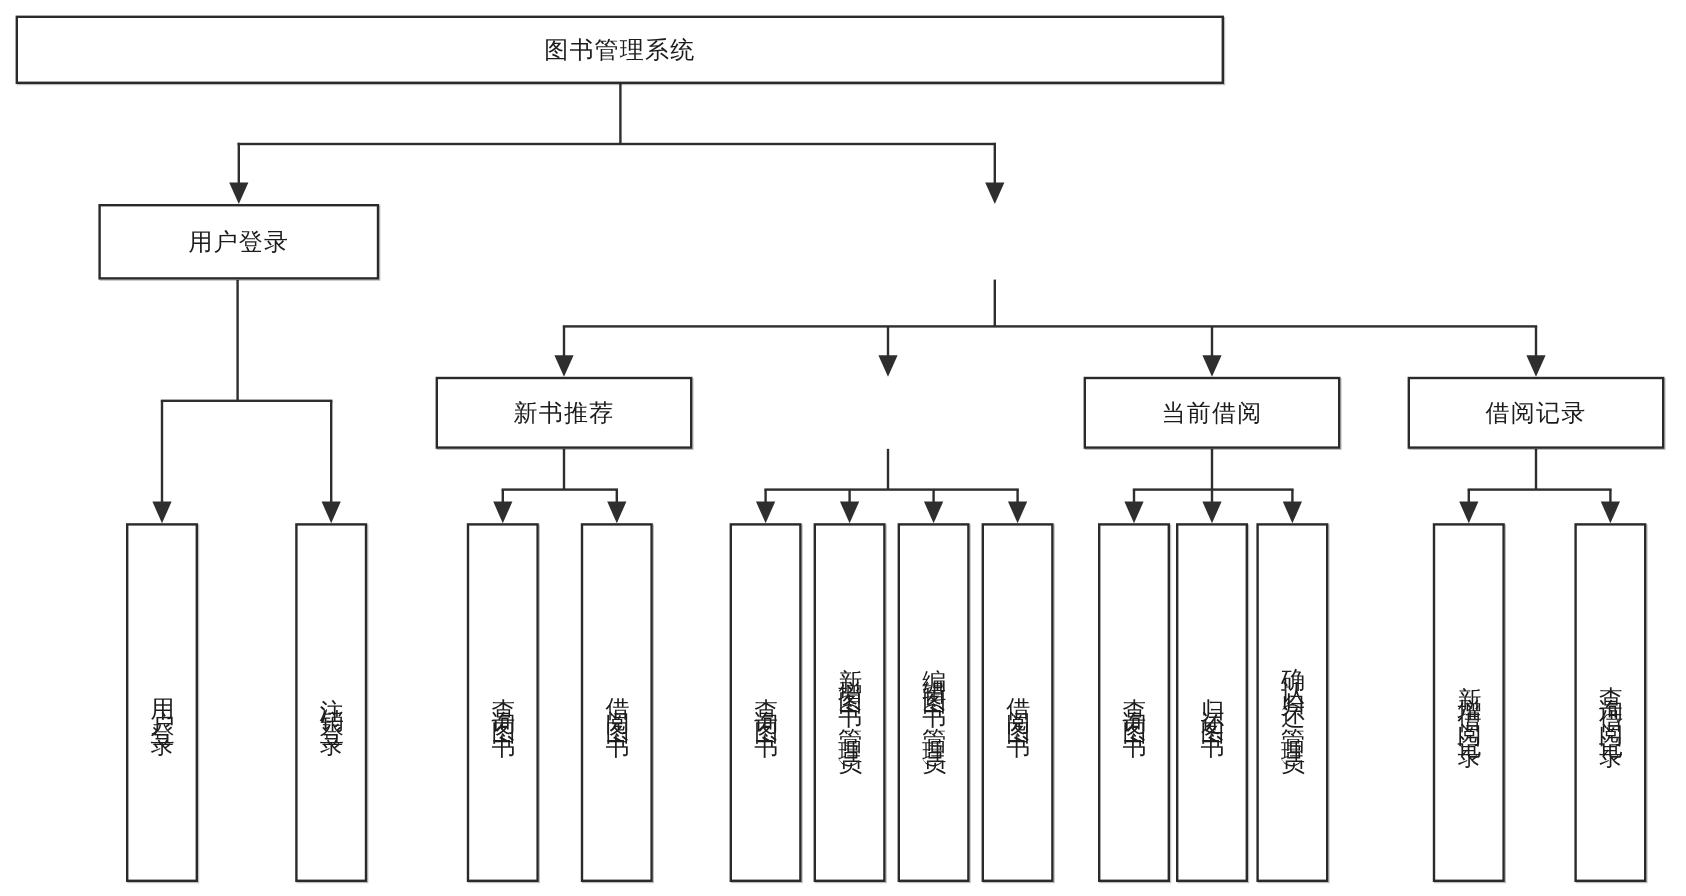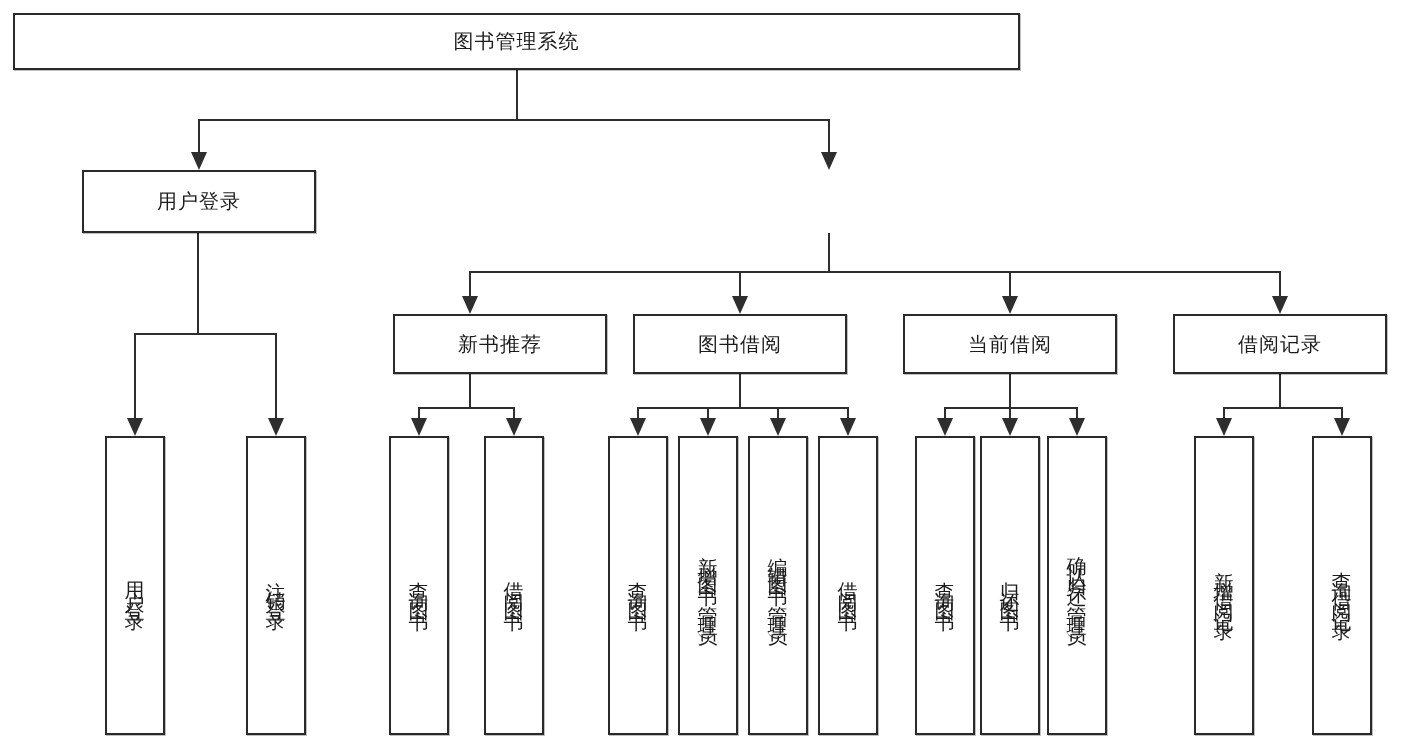--- a/index.html
+++ b/index.html
@@ -106,25 +106,22 @@
   <div class="hline" style="left:469px; top:271px; width:812px;"></div>
   <div class="vline" style="left:469px; top:272px; height:26px;"></div>
   <div class="arrow" style="left:462px; top:296px;"></div>
   <div class="vline" style="left:739px; top:272px; height:26px;"></div>
   <div class="arrow" style="left:732px; top:296px;"></div>
   <div class="vline" style="left:1009px; top:272px; height:26px;"></div>
   <div class="arrow" style="left:1002px; top:296px;"></div>
   <div class="vline" style="left:1279px; top:272px; height:26px;"></div>
   <div class="arrow" style="left:1272px; top:296px;"></div>
 
-  <div class="node" style="left:363px; top:314px; width:214px; height:60px;margin-left:30px;">
+  <div class="node" style="left:363px; top:314px; width:214px; height:60px;">
     <span>新书推荐</span>
-  </div>
-  <div class="node" style="left:633px; top:314px; width:214px; height:60px;">
-    <span>图书借阅</span>
   </div>
   <div class="node" style="left:903px; top:314px; width:214px; height:60px;align-items:center;">
     <span>当前借阅</span>
   </div>
   <div class="node" style="left:1173px; top:314px; width:214px; height:60px;">
     <span>借阅记录</span>
   </div>
 
   <div class="vline" style="left:469px; top:374px; height:34px;"></div>
   <div class="hline" style="left:418px; top:407px; width:97px;"></div>

